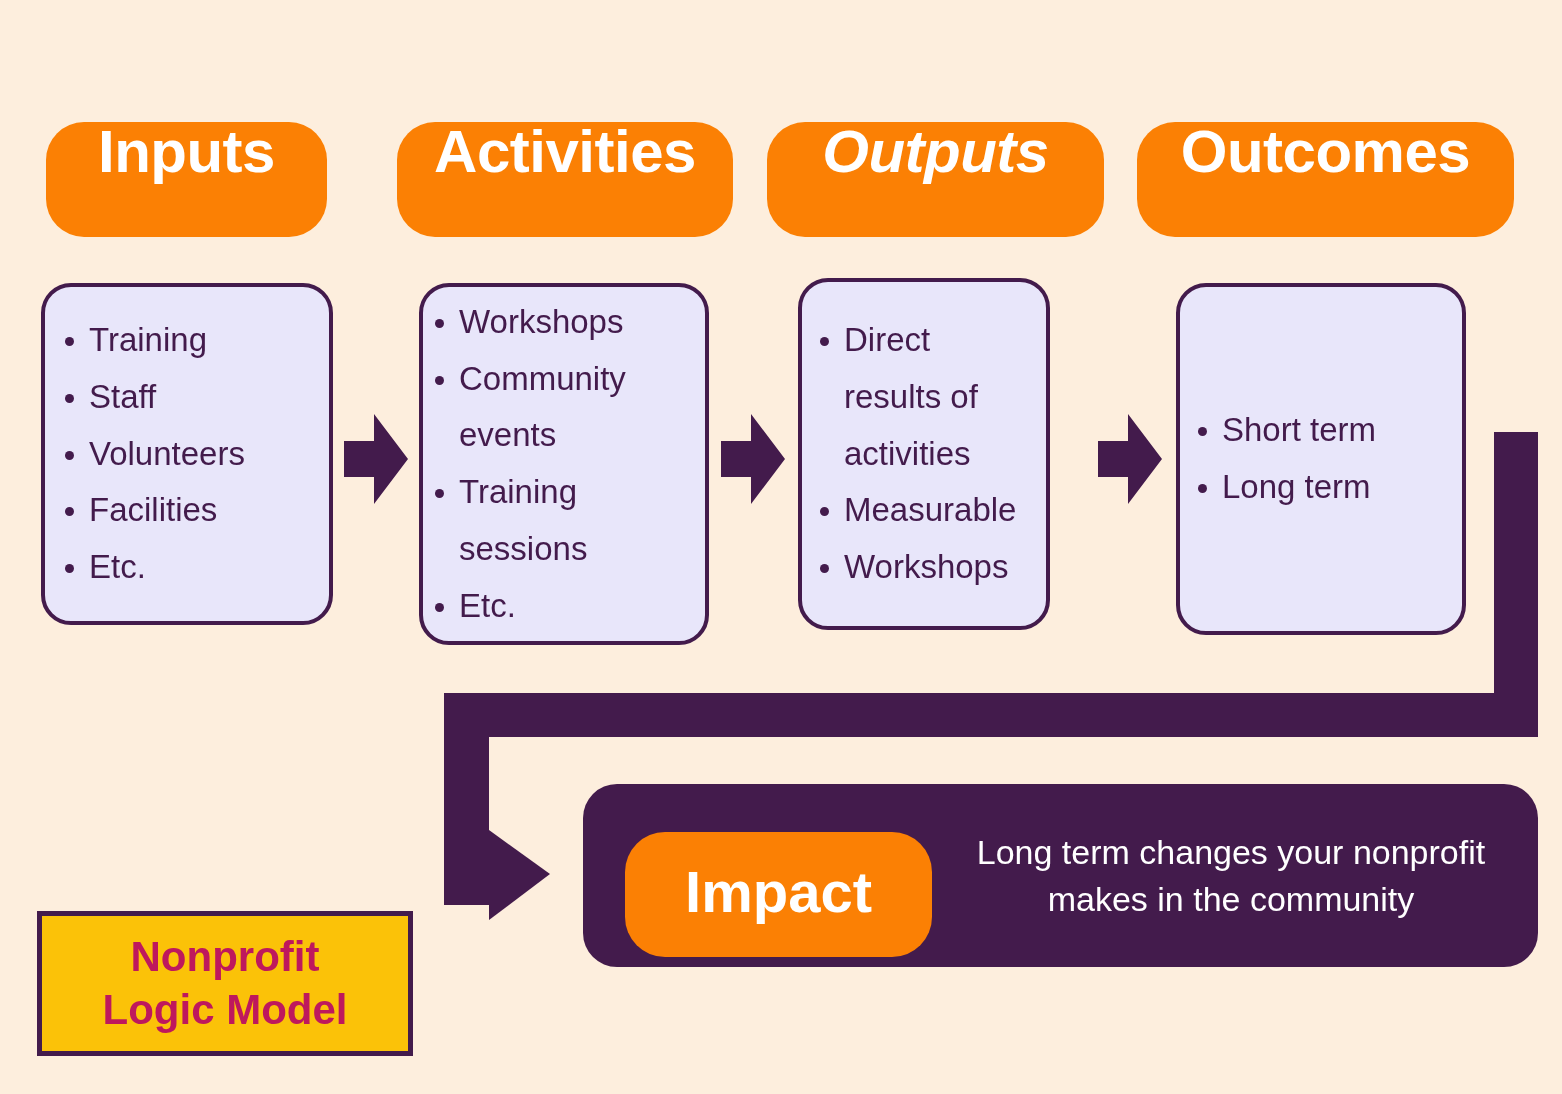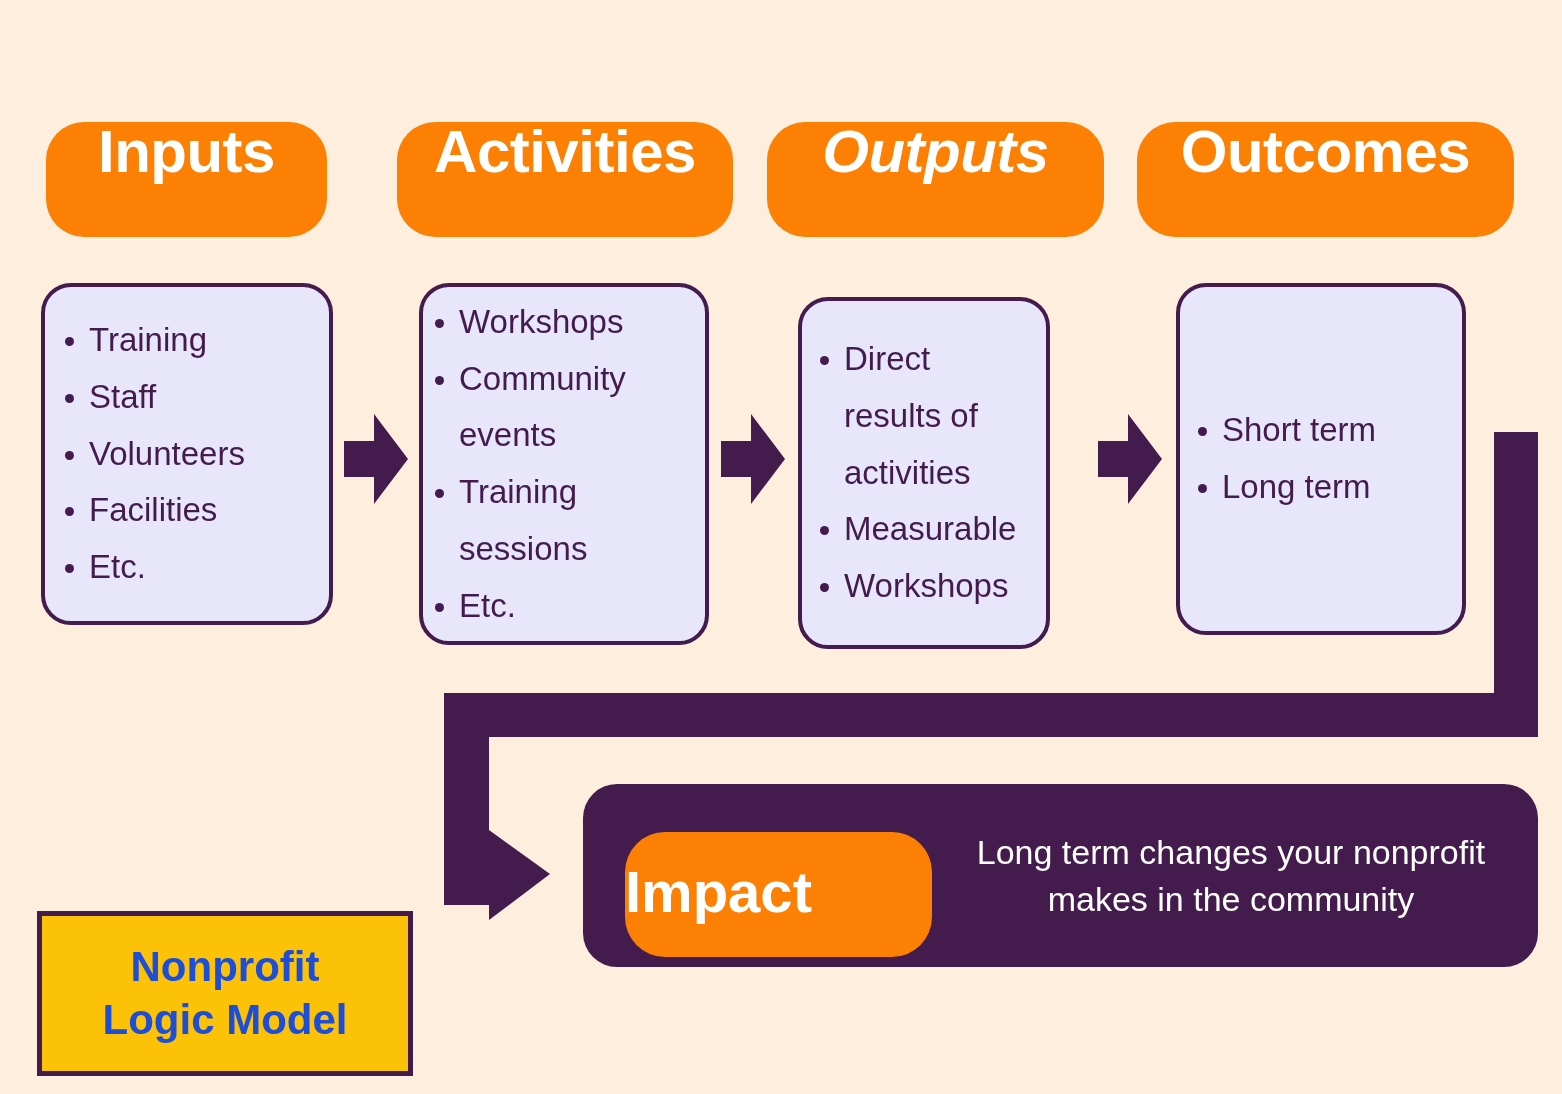--- a/index.html
+++ b/index.html
@@ -110,21 +110,21 @@
     height: 125px;
     margin-left: 42px;
     flex: 0 0 auto;
     background: #fb8004;
     border-radius: 40px;
     color: #ffffff;
     font-size: 58px;
     font-weight: 700;
     display: flex;
     align-items: center;
-    justify-content: flex-start;
+    justify-content: center;
     line-height: 1;
     padding-bottom: 4px;
     box-sizing: border-box;
     margin-top: 37px;
   }
   #impact-desc {
     flex: 1 1 auto;
     color: #ffffff;
     font-size: 34px;
     line-height: 1.36;
@@ -132,29 +132,29 @@
     padding: 0 20px 0 12px;
     box-sizing: border-box;
   }
 
   
   #title-box {
     position: absolute;
     left: 37px;
     top: 911px;
     width: 376px;
-    height: 165px;
+    height: 145px;
     background: #fbc208;
     border: 5px solid #431b4c;
     box-sizing: border-box;
     display: flex;
     flex-direction: column;
     align-items: center;
     justify-content: center;
-    color: #1d4ed8;
+    color: #be185d;
     font-size: 42px;
     font-weight: 700;
     line-height: 1.25;
     text-align: center;
   }
 </style>
 </head>
 <body>
 
 <div id="stage">
@@ -220,21 +220,21 @@
 
   <div class="chev" style="left:721px; top:414px;">
     <svg viewBox="0 0 64 90" width="64" height="90">
       <polygon points="0,27 30,27 30,0 64,45 30,90 30,63 0,63" fill="#431b4c"></polygon>
     </svg>
   </div>
 
   <div class="pill" style="left:767px; top:122px; width:337px; height:115px;font-style:italic;">
     <span>Outputs</span>
   </div>
-  <div class="card c3" style="left:798px; top:297px; width:252px; height:352px;">
+  <div class="card c3" style="left:798px; top:278px; width:252px; height:352px;">
     <ul>
       <li>Direct results of activities</li>
       <li>Measurable</li>
       <li>Workshops</li>
     </ul>
   </div>
 
   <div class="chev" style="left:1098px; top:414px;">
     <svg viewBox="0 0 64 90" width="64" height="90">
       <polygon points="0,27 30,27 30,0 64,45 30,90 30,63 0,63" fill="#431b4c"></polygon>

